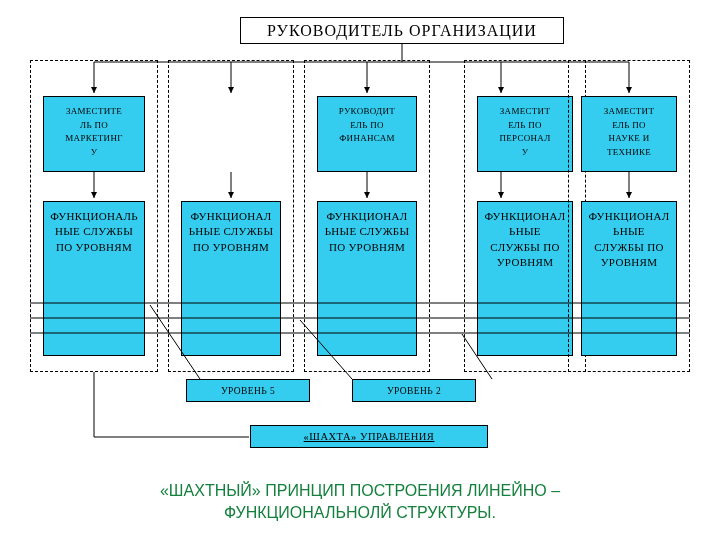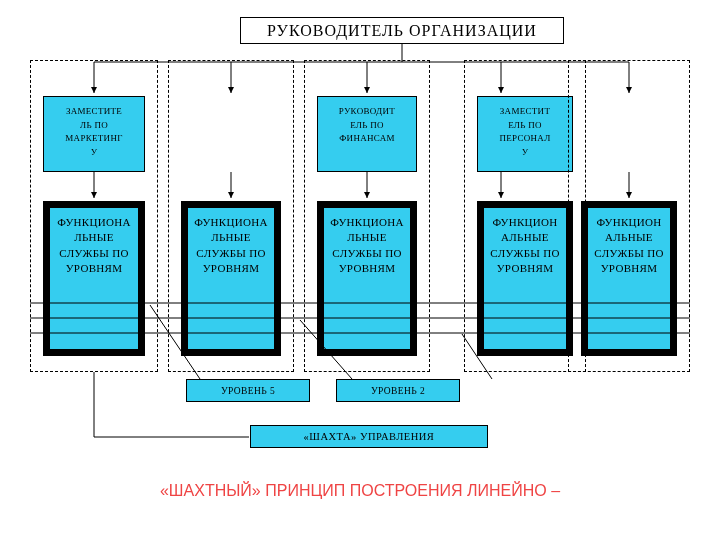--- a/index.html
+++ b/index.html
@@ -34,50 +34,51 @@
 
   .deputy {
     position:absolute; left:12px; right:12px; top:35px; height:76px;
     border:1px solid #000; background:var(--box-fill, #35cdef);
     font-size:9px; line-height:1.5; padding:8px 20px 0;
     text-align:center; letter-spacing:0.3px;
     overflow-wrap:anywhere;
   }
   .functional {
     position:absolute; left:12px; right:12px; top:140px; height:155px;
-    border:7px solid #000000; background:var(--box-fill, #35cdef);
+    border:1px solid #000000; background:var(--box-fill, #35cdef);
     font-size:11px; line-height:1.4; padding:7px 6px 0;
     text-align:center; letter-spacing:0.3px;
     overflow-wrap:anywhere;
   }
 
   .level-box {
     position:absolute; top:379px; height:23px;
     border:1px solid #000; background:var(--box-fill, #35cdef);
     font-size:9.5px; letter-spacing:0.4px;
     display:flex; align-items:center; justify-content:center;
     z-index:4;
   }
   .lvl1 { left:186px; width:124px; }
-  .lvl2 { left:336px; width:124px; }
+  .lvl2 { left:352px; width:124px; }
   .lvl3 { left:479px; width:122px; }
 
   .shaft-box {
     position:absolute; left:250px; top:425px; width:238px; height:23px;
     border:1px solid #000; background:var(--box-fill, #35cdef);
     font-size:10.5px; letter-spacing:0.5px;
     display:flex; align-items:center; justify-content:center;
     z-index:4;
+    text-decoration:underline;
   }
 
   .caption {
     position:absolute; left:0; top:480px; width:720px;
     text-align:center;
     font-family:"Liberation Sans", sans-serif;
-    font-size:16px; line-height:1.35; color:#ef4444;
+    font-size:16px; line-height:1.35; color:#15803d;
     z-index:3;
   }
 </style>
 </head>
 <body style="background: rgb(255, 255, 255);">
 
 <div class="stage">
 
   <svg class="overlay" width="720" height="540" viewBox="0 0 720 540" xmlns="http://www.w3.org/2000/svg">
     <defs>
@@ -147,33 +148,37 @@
   <div class="column col4">
     <div class="deputy">
       <span>ЗАМЕСТИТЕЛЬ ПО ПЕРСОНАЛУ</span>
     </div>
     <div class="functional">
       <span>ФУНКЦИОНАЛЬНЫЕ СЛУЖБЫ ПО УРОВНЯМ</span>
     </div>
   </div>
 
   <div class="column col5">
+    <div class="deputy">
+      <span>ЗАМЕСТИТЕЛЬ ПО НАУКЕ И ТЕХНИКЕ</span>
+    </div>
     <div class="functional">
       <span>ФУНКЦИОНАЛЬНЫЕ СЛУЖБЫ ПО УРОВНЯМ</span>
     </div>
   </div>
 
   <div class="level-box lvl1">
     <span>УРОВЕНЬ 5</span>
   </div>
   <div class="level-box lvl2">
     <span>УРОВЕНЬ 2</span>
   </div>
 
   <div class="shaft-box">
     <span>«ШАХТА» УПРАВЛЕНИЯ</span>
   </div>
 
   <div class="caption">
     <div>«ШАХТНЫЙ» ПРИНЦИП ПОСТРОЕНИЯ ЛИНЕЙНО –</div>
+    <div>ФУНКЦИОНАЛЬНОЛЙ СТРУКТУРЫ.</div>
   </div>
 
 </div>
 
 </body></html>

